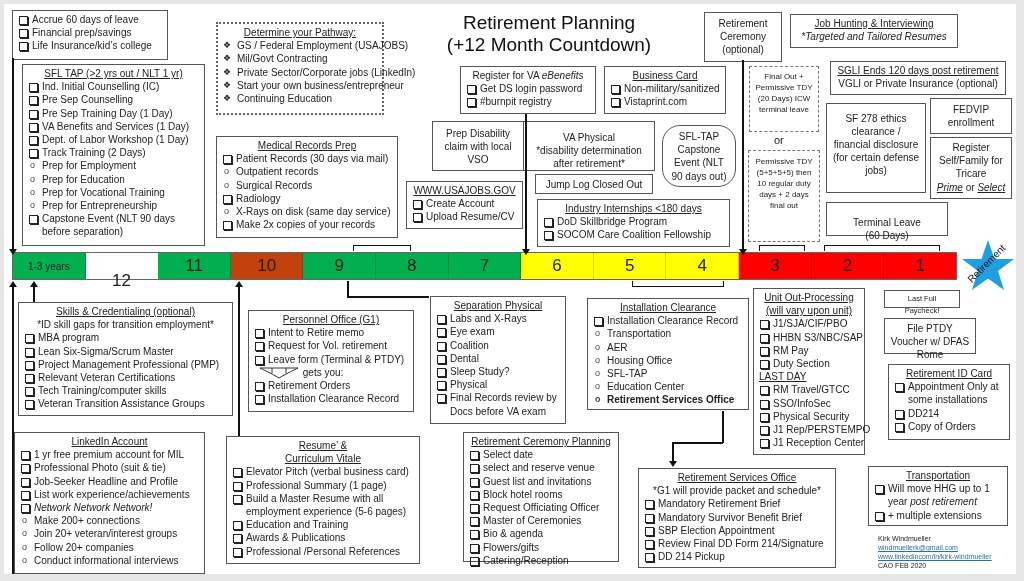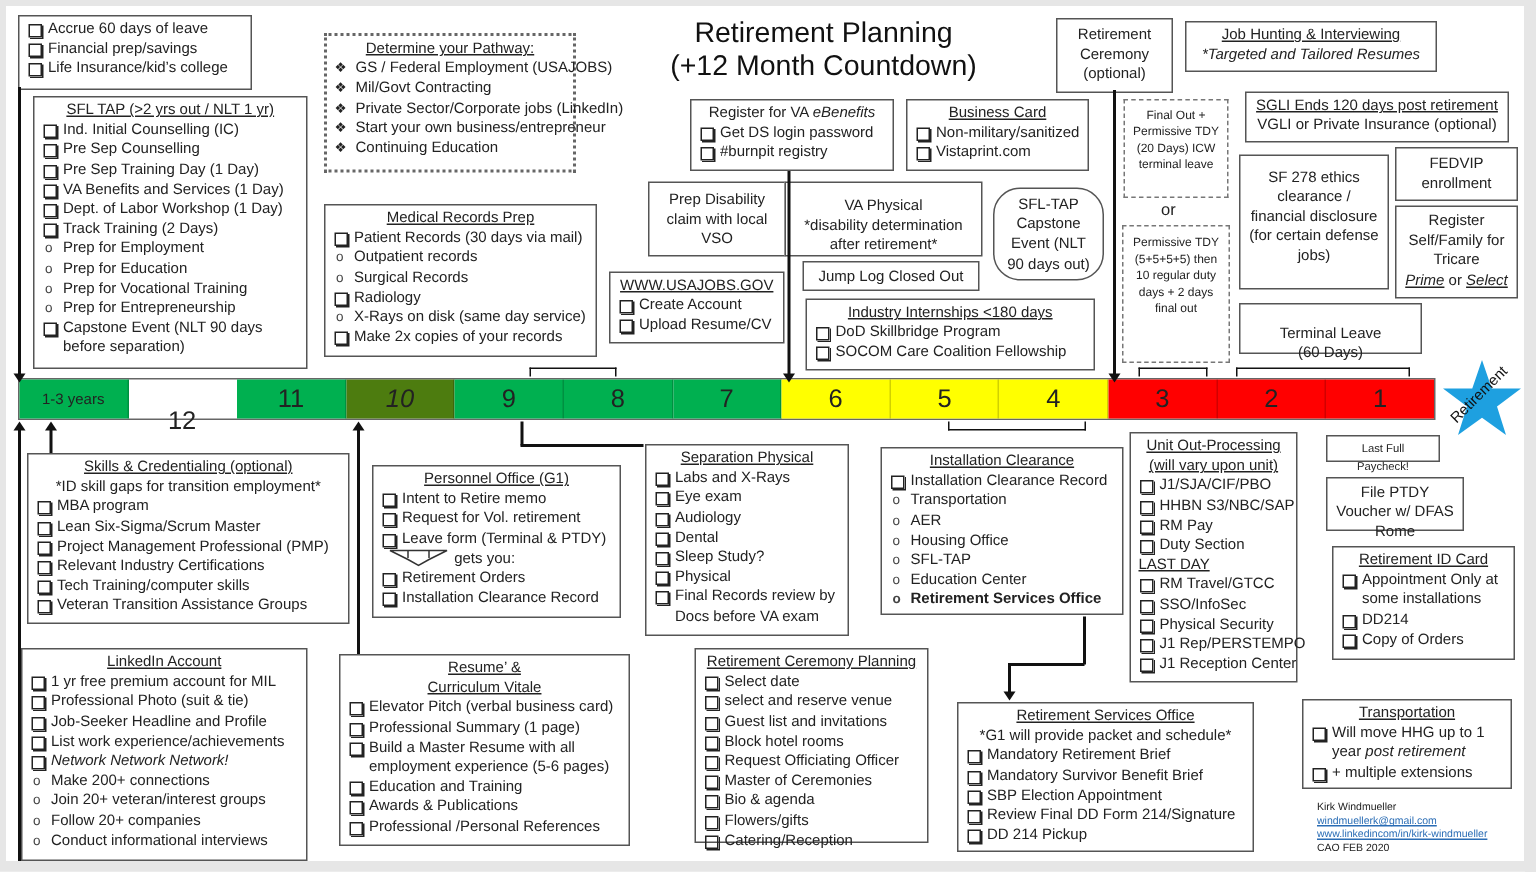--- a/index.html
+++ b/index.html
@@ -188,21 +188,21 @@
   </div>
 
   <div class="bracket top" style="left:349px; top:241px; width:58px;"></div>
   <div class="bracket top" style="left:755px; top:241px; width:46px;"></div>
   <div class="bracket top" style="left:820px; top:241px; width:116px;"></div>
 
   <div class="timeline">
     <div class="seg first" style="background:#00b050;">1-3 years</div>
     <div class="seg" style="background:#00b050;margin-top:28px;">12</div>
     <div class="seg" style="background:#00b050;">11</div>
-    <div class="seg" style="background:#4d7c0f;font-style:italic;">10</div>
+    <div class="seg" style="background:#c2410c;">10</div>
     <div class="seg" style="background:#00b050;">9</div>
     <div class="seg" style="background:#00b050;">8</div>
     <div class="seg" style="background:#00b050;">7</div>
     <div class="seg" style="background:#ffff00;">6</div>
     <div class="seg" style="background:#ffff00;">5</div>
     <div class="seg" style="background:#ffff00;">4</div>
     <div class="seg" style="background:#ff0000;">3</div>
     <div class="seg" style="background:#ff0000;">2</div>
     <div class="seg" style="background:#ff0000; border-right:none;">1</div>
   </div>
@@ -226,21 +226,21 @@
   <div class="hline" style="left:668px; top:438px; width:51px;"></div>
   <div class="vline arrow-down" style="left:668px; top:438px; height:20px;"></div>
 
   <div class="box" style="left:14px; top:298px; width:215px; height:114px;">
     <span class="h">Skills &amp; Credentialing (optional)</span>
     <span class="sub">*ID skill gaps for transition employment*</span>
     <ul>
       <li class="cb">MBA program</li>
       <li class="cb">Lean Six-Sigma/Scrum Master</li>
       <li class="cb">Project Management Professional (PMP)</li>
-      <li class="cb">Relevant Industry Certifications</li>
+      <li class="cb">Relevant Veteran Certifications</li>
       <li class="cb">Tech Training/computer skills</li>
       <li class="cb">Veteran Transition Assistance Groups</li>
     </ul>
   </div>
 
   <div class="box" style="left:10px; top:428px; width:191px; height:142px;">
     <span class="h">LinkedIn Account</span>
     <ul>
       <li class="cb">1 yr free premium account for MIL</li>
       <li class="cb">Professional Photo (suit &amp; tie)</li>
@@ -282,21 +282,21 @@
       <li class="cb">Awards &amp; Publications</li>
       <li class="cb">Professional /Personal References</li>
     </ul>
   </div>
 
   <div class="box" style="left:426px; top:292px; width:136px; height:128px;">
     <span class="h">Separation Physical</span>
     <ul>
       <li class="cb">Labs and X-Rays</li>
       <li class="cb">Eye exam</li>
-      <li class="cb">Audiology</li>
+      <li class="cb">Coalition</li>
       <li class="cb">Dental</li>
       <li class="cb">Sleep Study?</li>
       <li class="cb">Physical</li>
       <li class="cb wrap">Final Records review by Docs before VA exam</li>
     </ul>
   </div>
 
   <div class="box" style="left:459px; top:428px; width:156px; height:130px;">
     <span class="h">Retirement Ceremony Planning</span>
     <ul>

